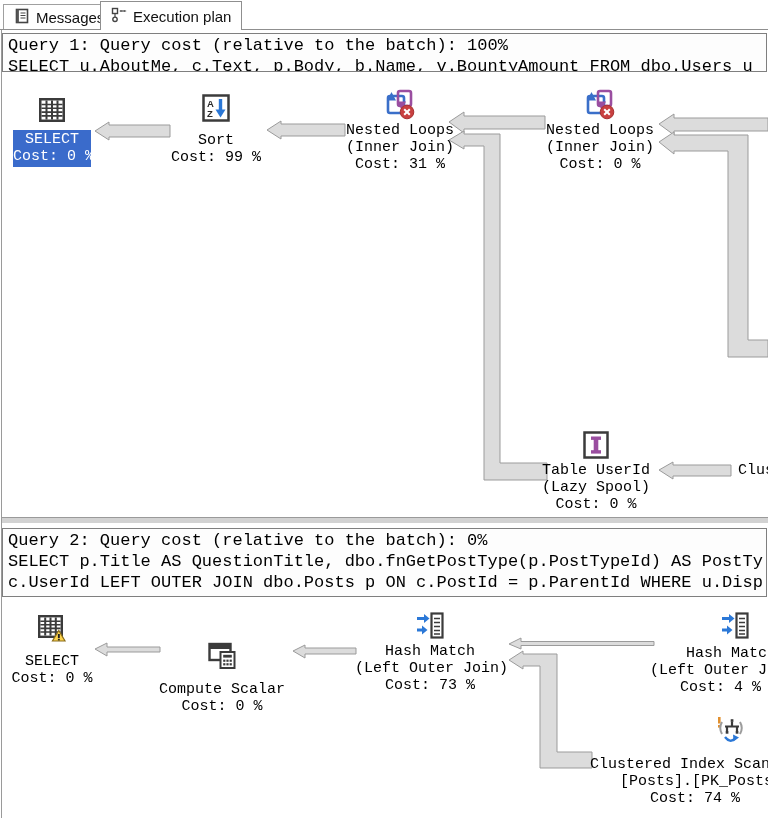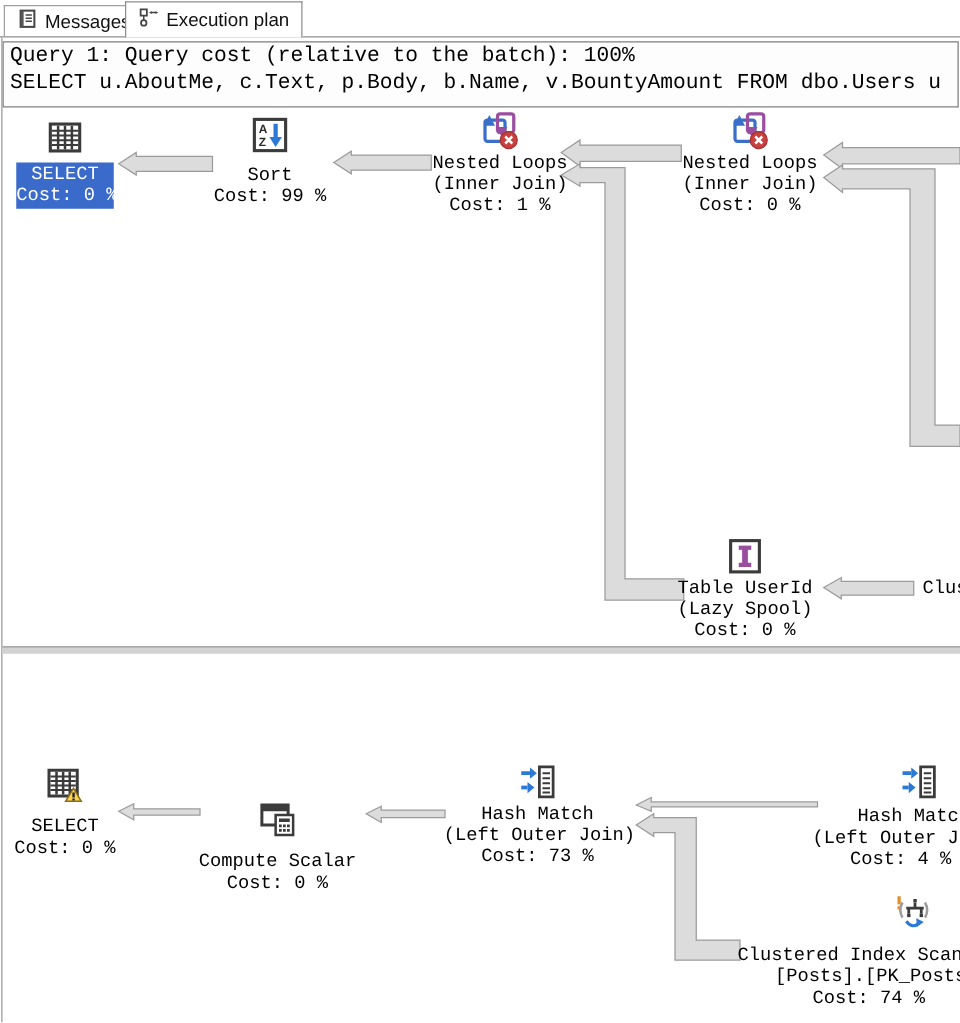--- a/index.html
+++ b/index.html
@@ -11,21 +11,21 @@
   .tab{position:absolute;display:flex;align-items:center;gap:6px;box-sizing:border-box;
        background:#fff;border:1px solid #a0a0a0;border-bottom:none;padding:0 10px;
        font-family:"Liberation Sans",sans-serif;font-size:15px;color:#111;cursor:default;}
   .tab.inactive{left:3px;top:4px;height:25px;z-index:0;}
   .tab.active{left:100px;top:1px;height:29px;z-index:2;border-color:#8f8f8f;}
   .pane-left-border{position:absolute;left:1px;top:30px;width:1px;height:788px;background:#9a9a9a;}
   
   .qheader{position:absolute;left:2px;width:765px;box-sizing:border-box;background:#fdfdfd;
            border:1px solid #7f7f7f;font-size:17px;line-height:21px;padding:1px 0 1px 5px;
            white-space:nowrap;overflow:hidden;}
-  .qh1{top:33px;height:53px;}
+  .qh1{top:33px;height:39px;}
   .qh2{top:528px;height:69px;}
   .separator{position:absolute;left:2px;top:517px;width:766px;height:5px;background:#d2d2d2;
              border-top:1px solid #9a9a9a;}
   
   .op{position:absolute;text-align:center;font-size:15px;line-height:17px;white-space:nowrap;}
   .op .ic{display:flex;justify-content:center;height:30px;}
   .op .ln{height:17px;}
   .hl{width:78px;margin:5px auto 0;background:#3a6bcb;color:#fff;padding:1px 0 2px;}
   .abs{position:absolute;white-space:nowrap;font-size:15px;line-height:17px;}
   svg.edges{position:absolute;left:0;}
@@ -115,21 +115,21 @@
         <rect x="4" y="8" width="16" height="17" rx="2" fill="none" stroke="#3a6fc9" stroke-width="2.6"></rect>
         <polygon points="3,12.5 12,12.5 7.5,4" fill="#3a6fc9"></polygon>
         <rect x="14" y="3" width="13" height="15" rx="2" fill="none" stroke="#9a4ea0" stroke-width="2.6"></rect>
         <polygon points="13,13.5 22,13.5 17.5,21.5" fill="#9a4ea0"></polygon>
         <circle cx="23" cy="24" r="6.8" fill="#c84040" stroke="#a63232" stroke-width="1"></circle>
         <path d="M20.2,21.2 L25.8,26.8 M25.8,21.2 L20.2,26.8" stroke="#fff" stroke-width="2"></path>
       </svg>
     </div>
     <div class="ln" style="margin-top:4px;">Nested Loops</div>
     <div class="ln">(Inner Join)</div>
-    <div class="ln">Cost: 1 %</div>
+    <div class="ln">Cost: 31 %</div>
   </div>
 
   <div class="op" style="left:530px;top:88px;width:140px;">
     <div class="ic">
       <svg width="32" height="32" viewBox="0 0 32 32">
         <rect x="4" y="8" width="16" height="17" rx="2" fill="none" stroke="#3a6fc9" stroke-width="2.6"></rect>
         <polygon points="3,12.5 12,12.5 7.5,4" fill="#3a6fc9"></polygon>
         <rect x="14" y="3" width="13" height="15" rx="2" fill="none" stroke="#9a4ea0" stroke-width="2.6"></rect>
         <polygon points="13,13.5 22,13.5 17.5,21.5" fill="#9a4ea0"></polygon>
         <circle cx="23" cy="24" r="6.8" fill="#c84040" stroke="#a63232" stroke-width="1"></circle>
@@ -153,20 +153,25 @@
     <div class="ln" style="margin-top:2px;">Table UserId</div>
     <div class="ln">(Lazy Spool)</div>
     <div class="ln">Cost: 0 %</div>
   </div>
 
   <div class="abs" style="left:738px;top:462px;">
     <span>Clus</span>
   </div>
 
   <div class="separator"></div>
+  <div class="qheader qh2">
+    <div>Query 2: Query cost (relative to the batch): 0%</div>
+    <div>SELECT p.Title AS QuestionTitle, dbo.fnGetPostType(p.PostTypeId) AS PostTy</div>
+    <div>c.UserId LEFT OUTER JOIN dbo.Posts p ON c.PostId = p.ParentId WHERE u.Disp</div>
+  </div>
 
   <svg class="edges" style="top:600px;" width="768" height="218">
     <polygon points="95,49 107,43 107,47 160,47 160,52 107,52 107,56"></polygon>
     <polygon points="293,51 305,45 305,48 356,48 356,54 305,54 305,58"></polygon>
     <polygon points="509,44 521,38 521,41.5 654,41.5 654,45.5 521,45.5 521,49"></polygon>
     <polygon points="509,60 523,51 523,54 557,54 557,152 592,152 592,168 540,168 540,66 523,66 523,69"></polygon>
   </svg>
 
   <div class="op" style="left:2px;top:612px;width:100px;">
     <div class="ic">

